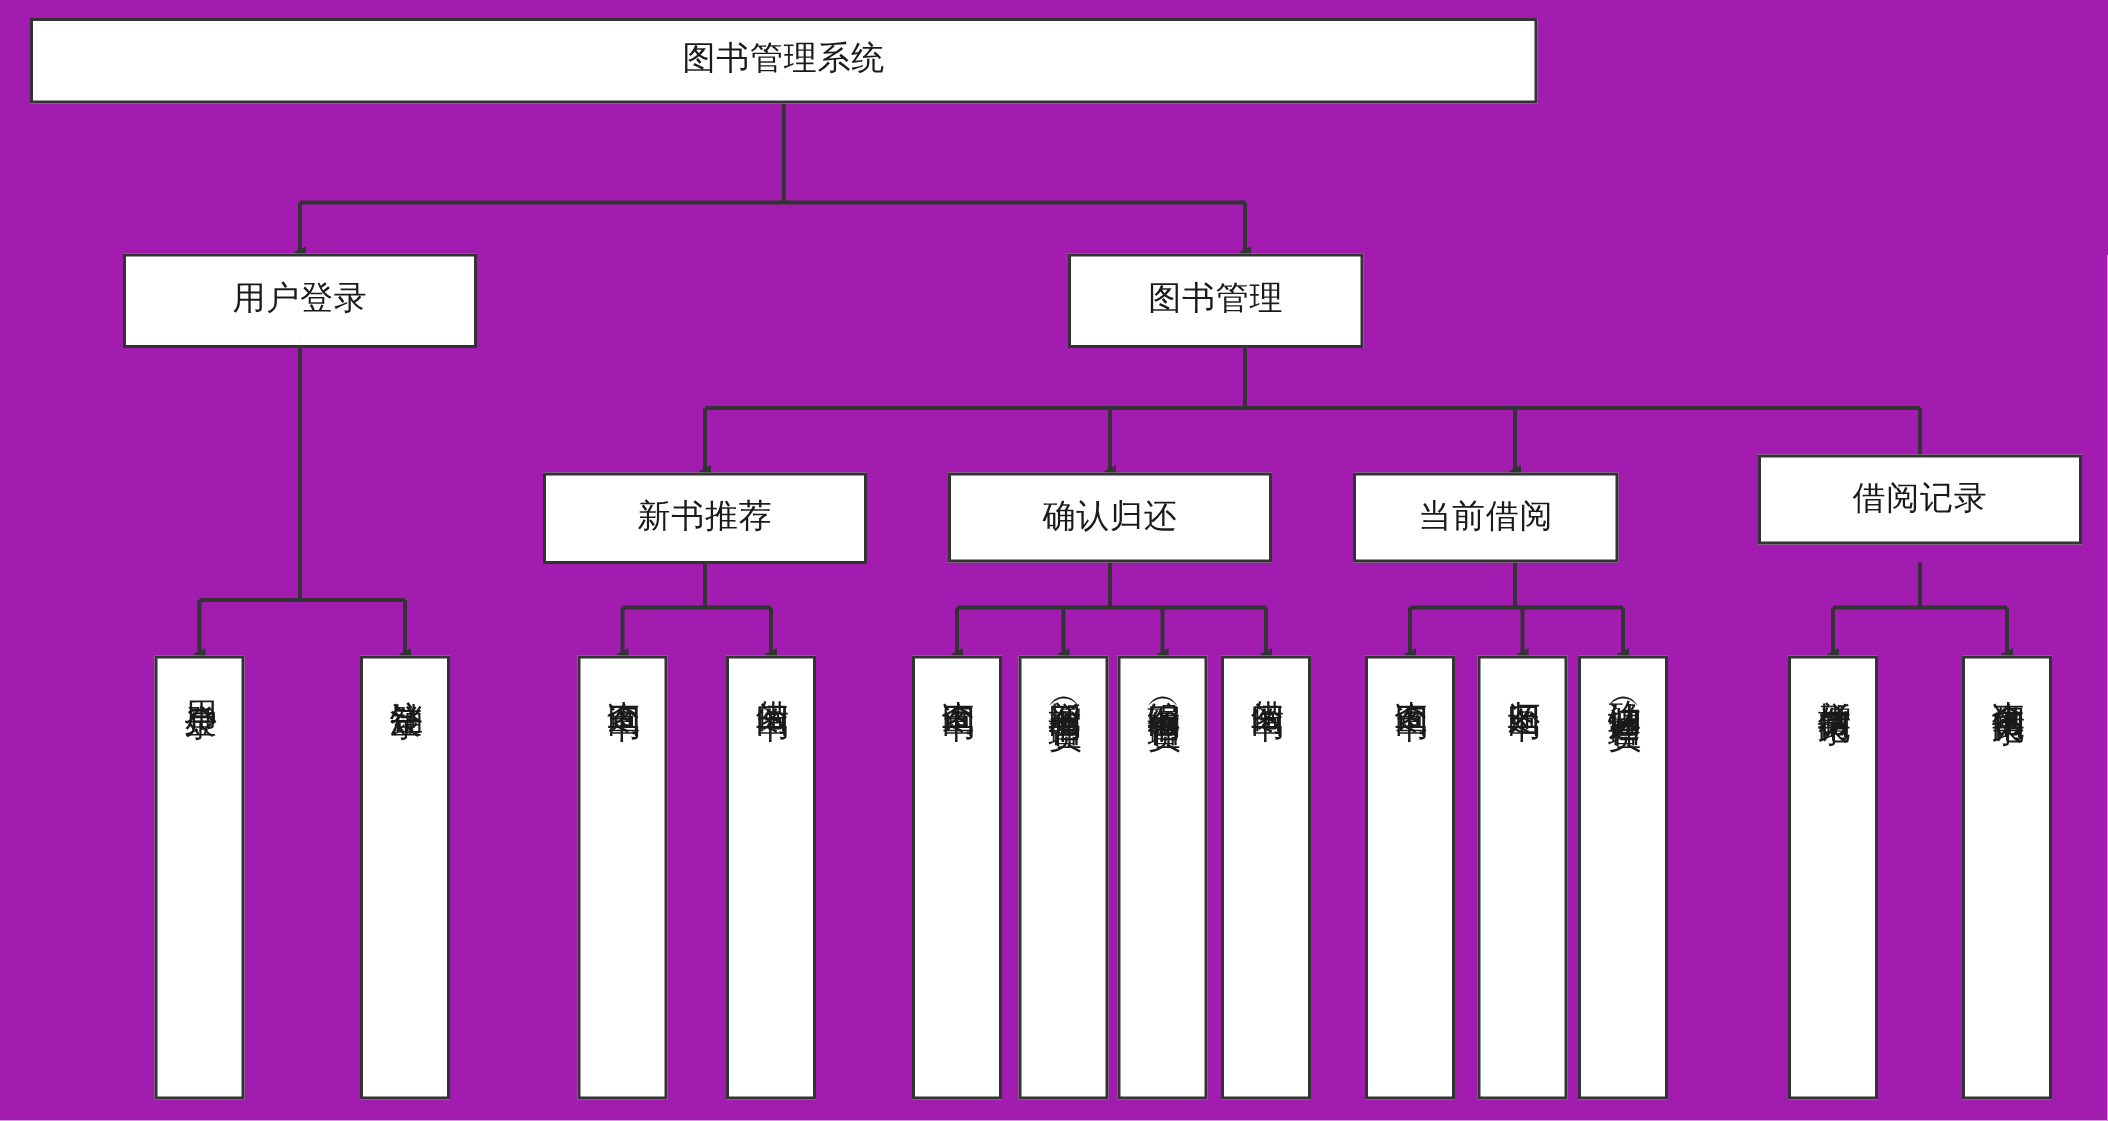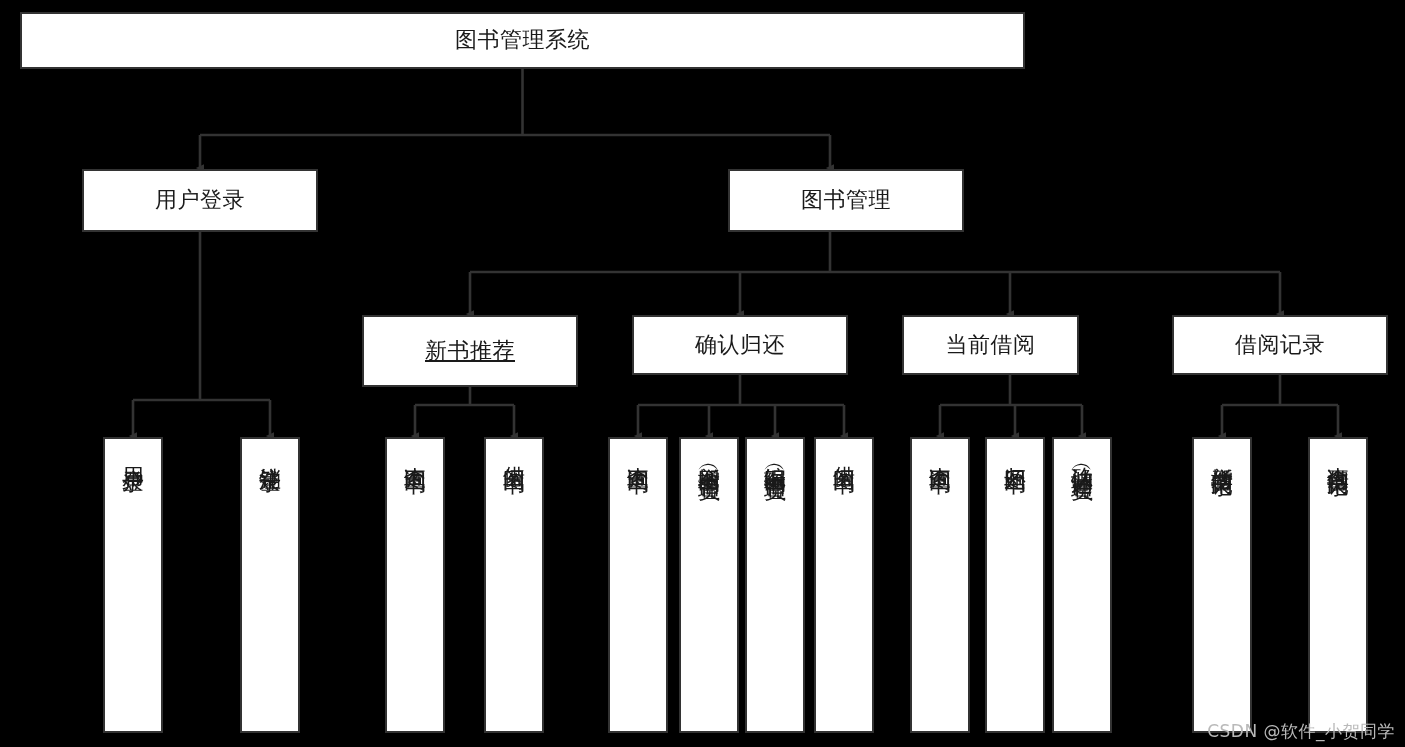--- a/index.html
+++ b/index.html
@@ -7,21 +7,21 @@
     padding: 0;
     background: #ffffff;
   }
   body {
     font-family: "DejaVu Sans", "Liberation Sans", sans-serif;
   }
   #canvas {
     position: relative;
     width: 1405px;
     height: 747px;
-    background: #000000;
+    background: #a21caf;
     overflow: hidden;
   }
   svg.wires {
     position: absolute;
     left: 0;
     top: 0;
     width: 1405px;
     height: 747px;
     pointer-events: none;
   }
@@ -114,33 +114,33 @@
       </g>
   </svg>
 
   <div id="nodes-layer">
       <div class="node horizontal" style="left: 20px; top: 12px; width: 1005px; height: 57px;">
         <span class="node-label">图书管理系统</span>
       </div>
       <div class="node horizontal" style="left: 82px; top: 169px; width: 236px; height: 63px;">
         <span class="node-label">用户登录</span>
       </div>
-      <div class="node horizontal" style="left: 728px; top: 169px; width: 236px; height: 63px;">
+      <div class="node horizontal" style="left: 712px; top: 169px; width: 197px; height: 63px;">
         <span class="node-label">图书管理</span>
       </div>
-      <div class="node horizontal" style="left: 362px; top: 315px; width: 216px; height: 72px; text-decoration: underline;">
+      <div class="node horizontal" style="left: 362px; top: 315px; width: 216px; height: 61px;">
         <span class="node-label">新书推荐</span>
       </div>
       <div class="node horizontal" style="left: 632px; top: 315px; width: 216px; height: 60px;">
         <span class="node-label">确认归还</span>
       </div>
       <div class="node horizontal" style="left: 902px; top: 315px; width: 177px; height: 60px;">
         <span class="node-label">当前借阅</span>
       </div>
-      <div class="node horizontal" style="left: 1172px; top: 315px; width: 216px; height: 60px; justify-content: center;">
+      <div class="node horizontal" style="left: 1172px; top: 303px; width: 216px; height: 60px; justify-content: center;">
         <span class="node-label">借阅记录</span>
       </div>
       <div class="node vertical" style="left: 103px; top: 437px; width: 60px; height: 296px;">
         <span class="node-label">用户登录</span>
       </div>
       <div class="node vertical" style="left: 240px; top: 437px; width: 60px; height: 296px;">
         <span class="node-label">注销登录</span>
       </div>
       <div class="node vertical" style="left: 385px; top: 437px; width: 60px; height: 296px;">
         <span class="node-label">查询图书</span>
@@ -170,14 +170,13 @@
         <span class="node-label">确认归还（管理员）</span>
       </div>
       <div class="node vertical" style="left: 1192px; top: 437px; width: 60px; height: 296px;">
         <span class="node-label">新增借阅记录</span>
       </div>
       <div class="node vertical" style="left: 1308px; top: 437px; width: 60px; height: 296px;">
         <span class="node-label">查询借阅记录</span>
       </div>
     </div>
 
-  <div id="watermark">CSDN @软件_小贺同学</div>
 </div>
 
 </body></html>

